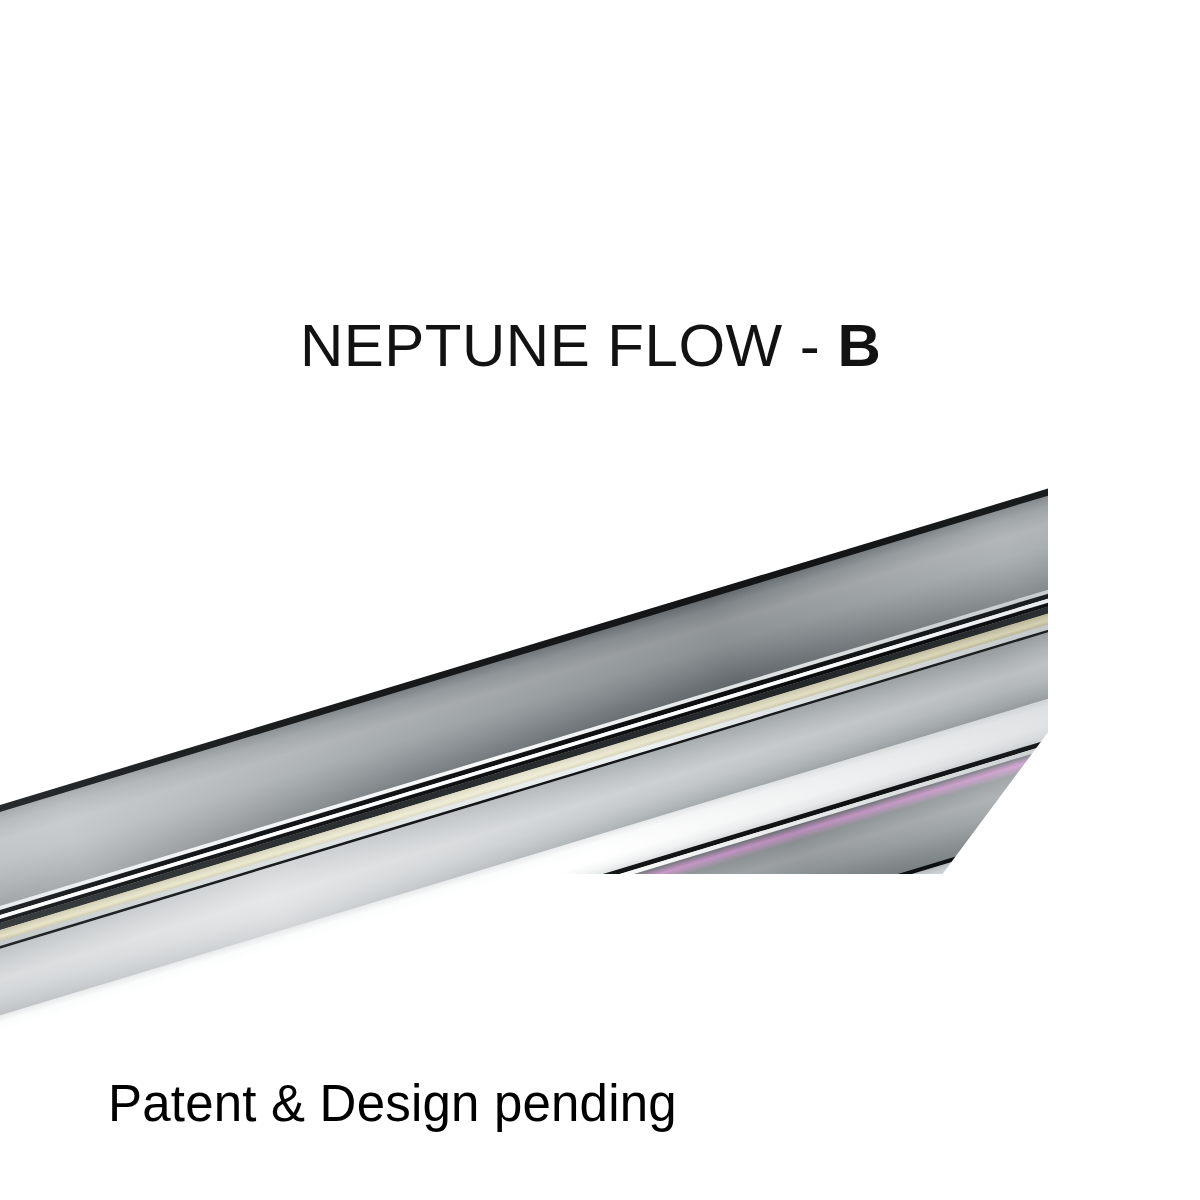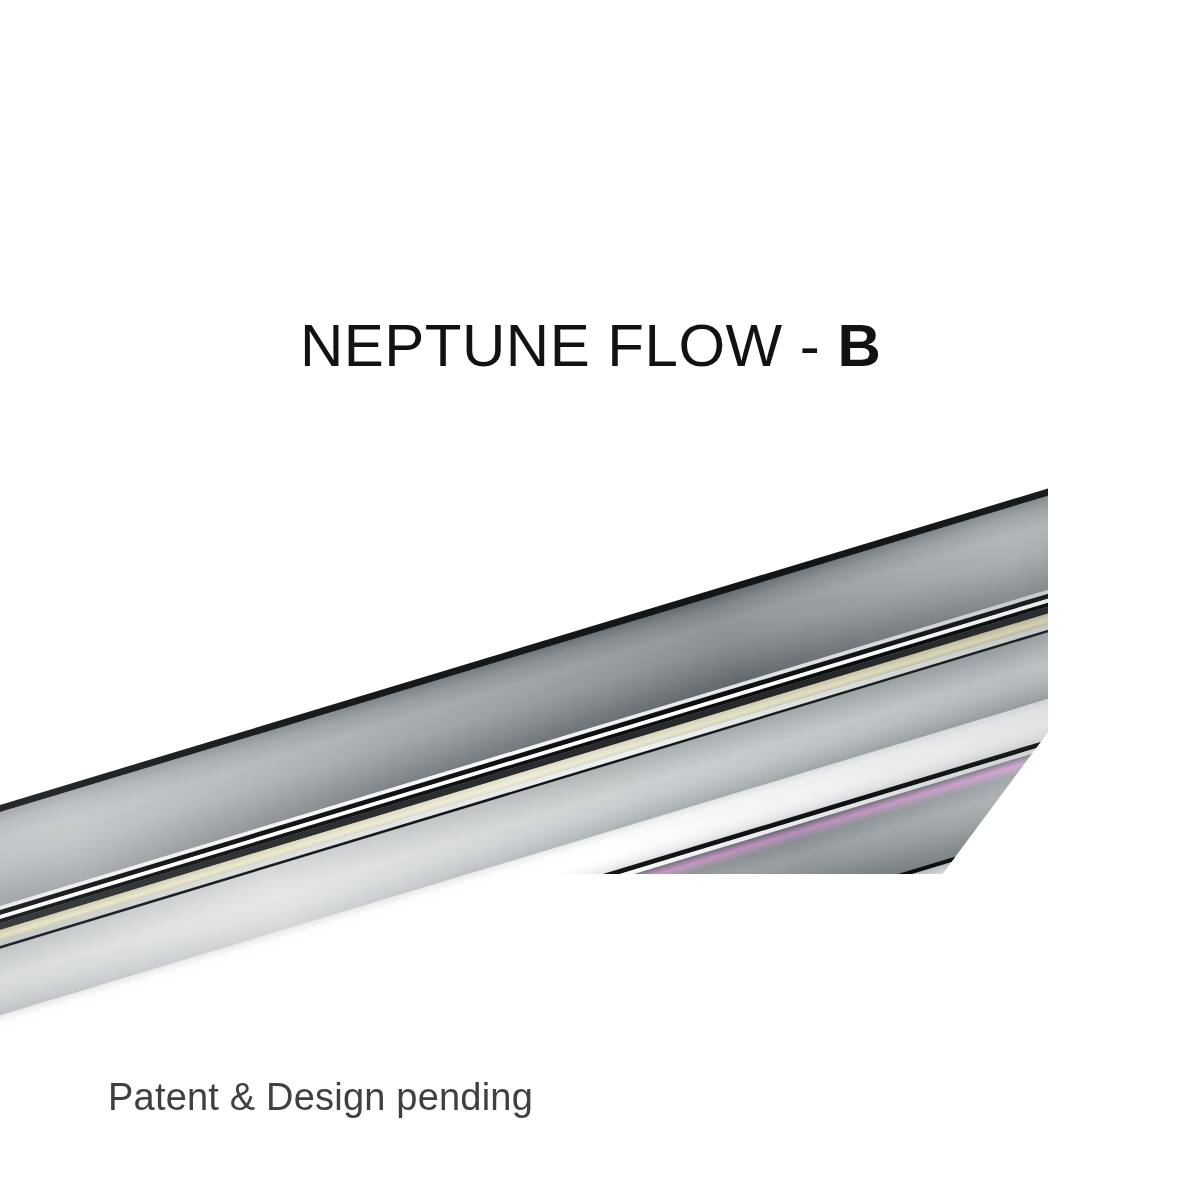--- a/index.html
+++ b/index.html
@@ -245,24 +245,24 @@
     line-height:1;
   }
   #product-title .variant {
     font-weight:700;
     letter-spacing:0;
   }
 
   #legal-notice {
     position:absolute;
     left:108px; top:1078px;
-    font-size:38px;
+    font-size:51px;
     font-weight:400;
     letter-spacing:0.2px;
-    color:#404040;
+    color:#000000;
     white-space:nowrap;
     line-height:1;
   }
 </style>
 </head>
 <body>
 
 <div id="page">
 
   <div id="product-stage">

